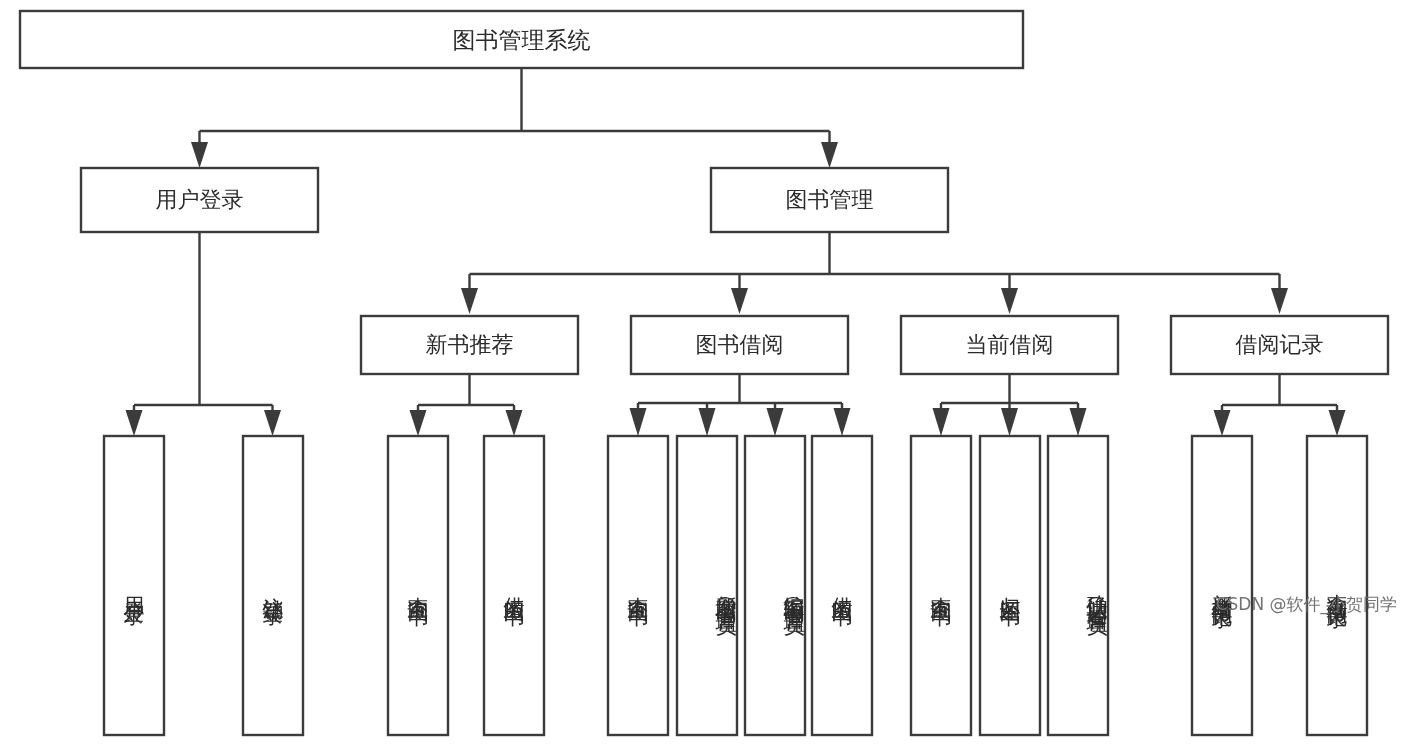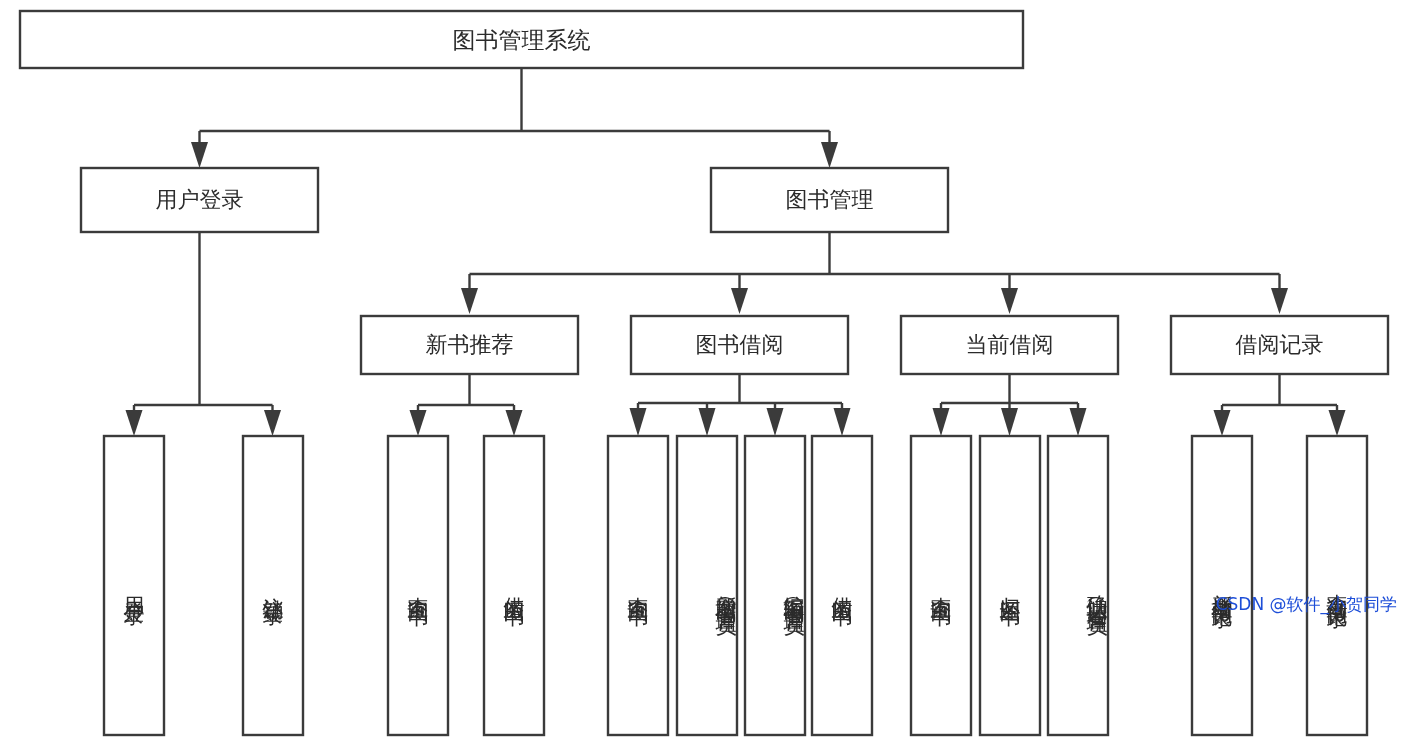--- a/index.html
+++ b/index.html
@@ -70,21 +70,21 @@
     white-space: nowrap;
     text-align: center;
     pointer-events: none;
   }
   .watermark {
     position: absolute;
     right: 8px;
     bottom: 4px;
     font-family: "DejaVu Sans", "Liberation Sans", sans-serif;
     font-size: 17px;
-    color: #1d4ed8;
+    color: #737373;
     white-space: nowrap;
     user-select: none;
   }
 </style>
 </head>
 <body>
 
 <div id="diagram-root">
 
   <svg class="diagram-canvas" viewBox="0 0 1405 747" xmlns="http://www.w3.org/2000/svg">

